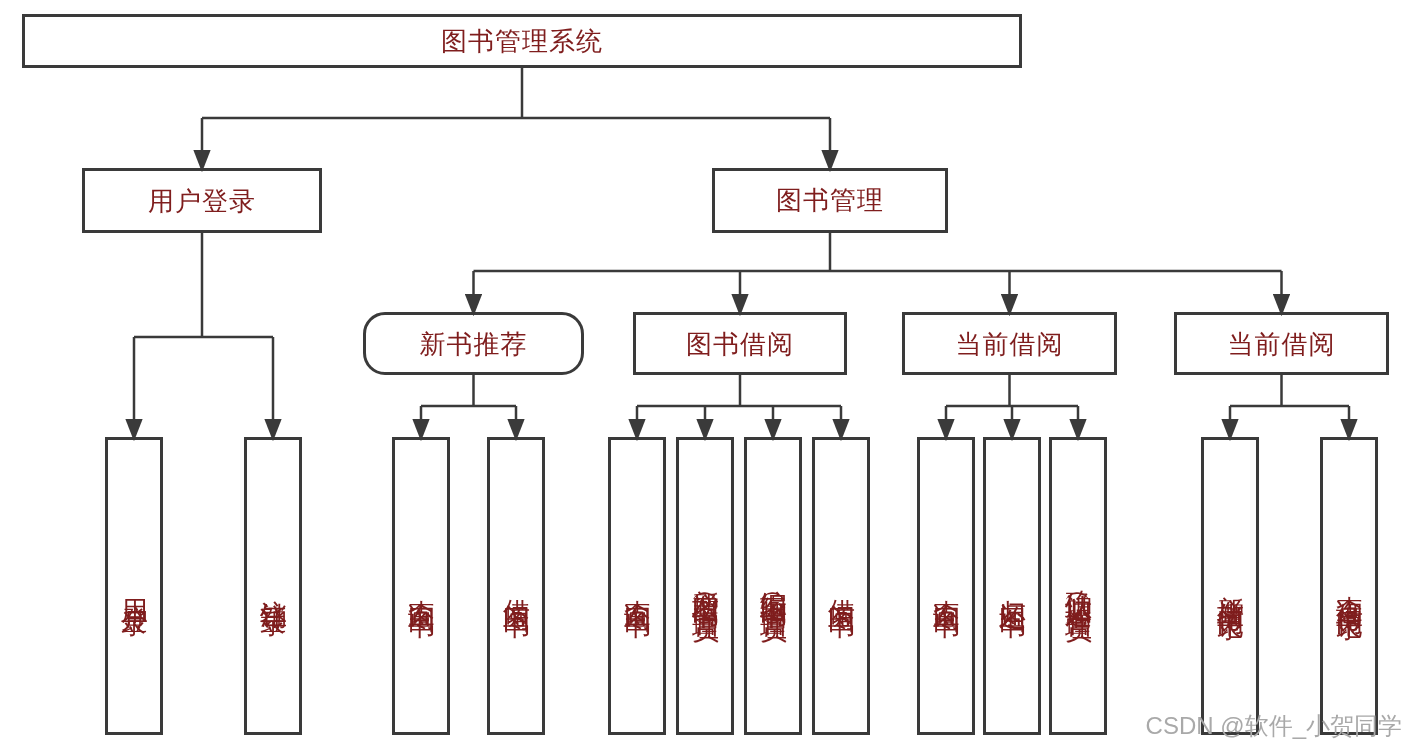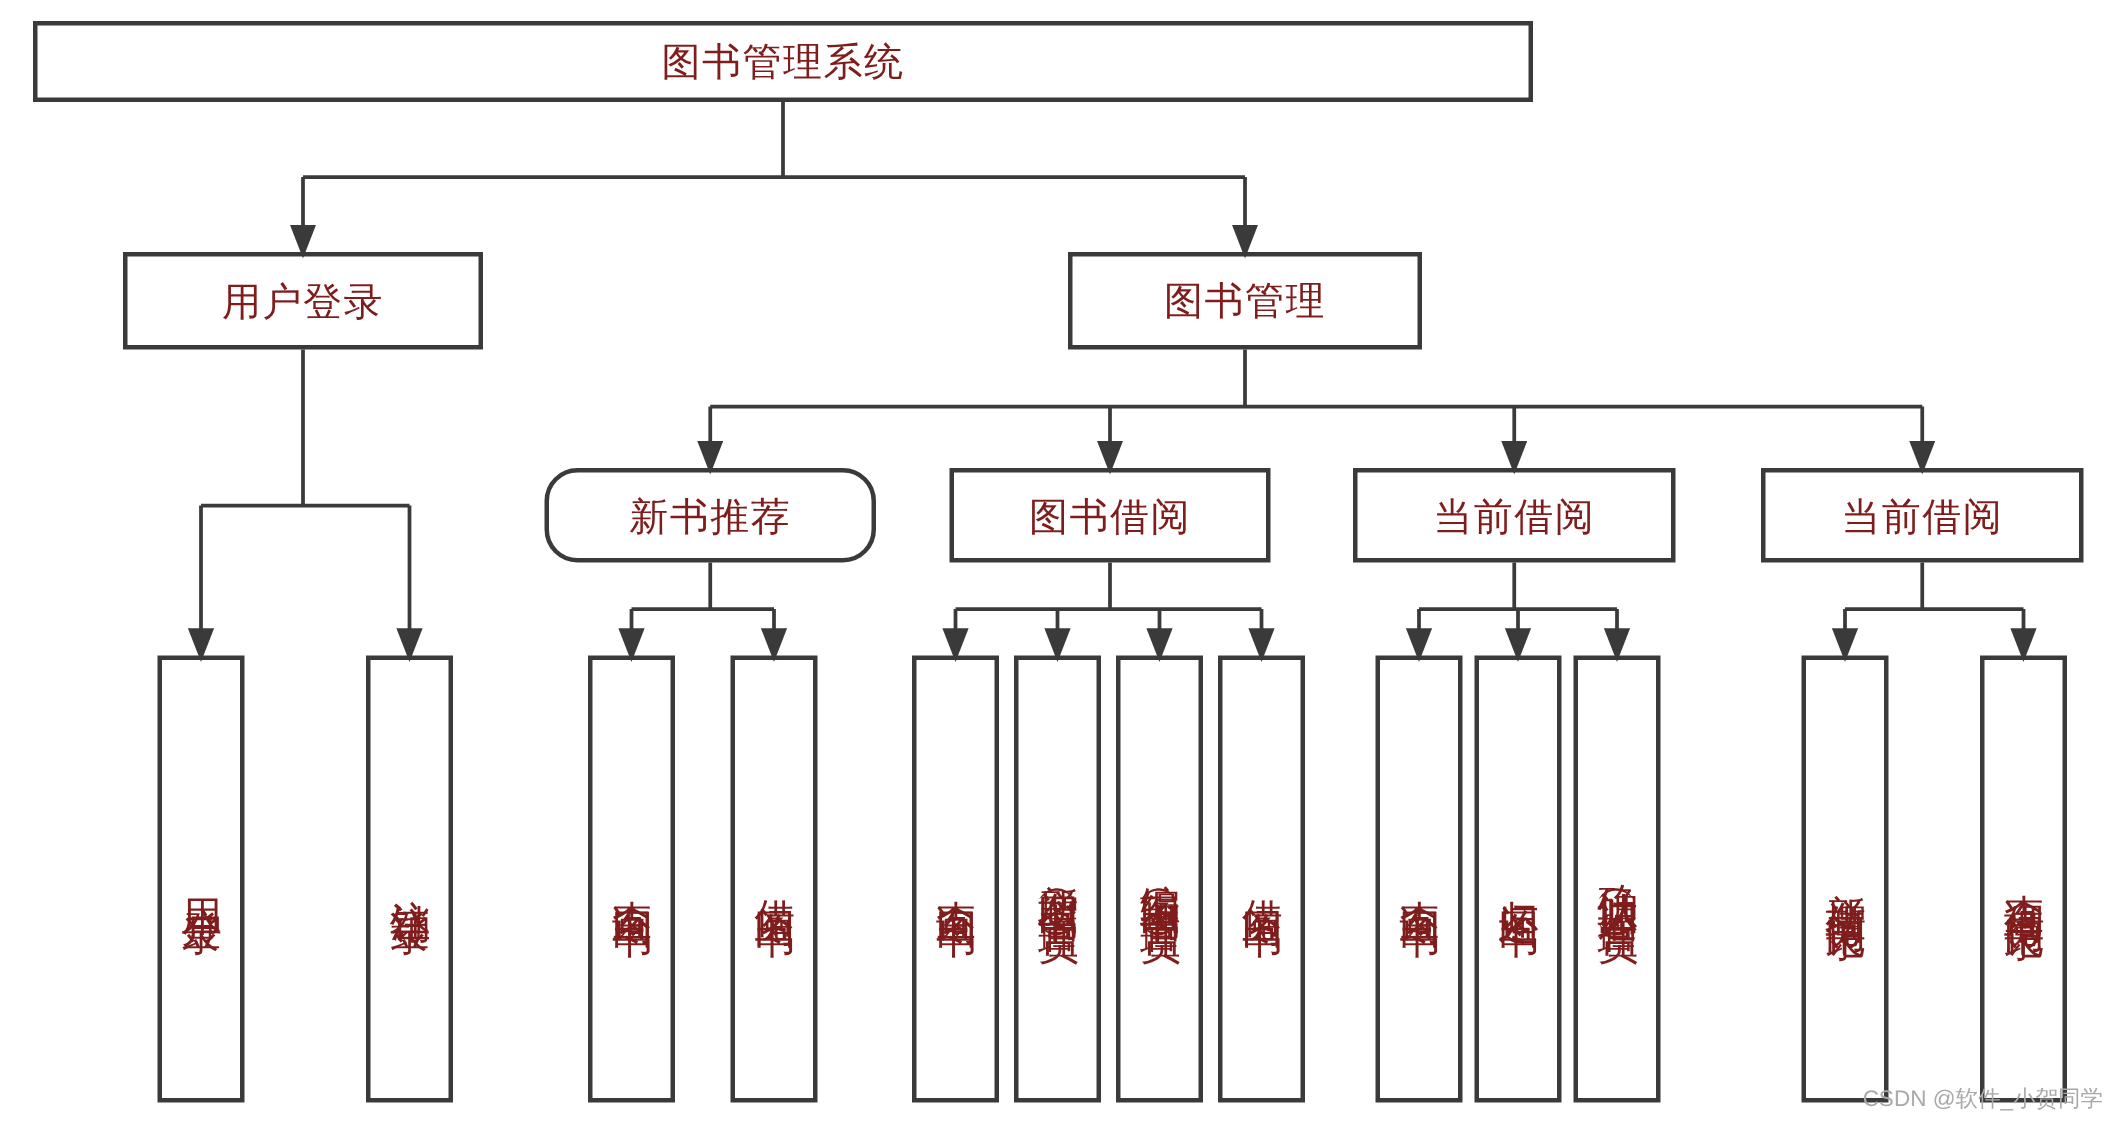--- a/index.html
+++ b/index.html
@@ -35,21 +35,21 @@
   .v-node {
     writing-mode: vertical-rl;
     text-orientation: mixed;
     font-size: 27px;
     letter-spacing: 4px;
   }
   .watermark {
     position: absolute;
     right: 3px;
     bottom: 5px;
-    font-size: 15px;
+    font-size: 24px;
     color: #a9a9a9;
     z-index: 3;
     white-space: nowrap;
   }
 </style>
 </head>
 <body>
 
 <div class="canvas">
 

